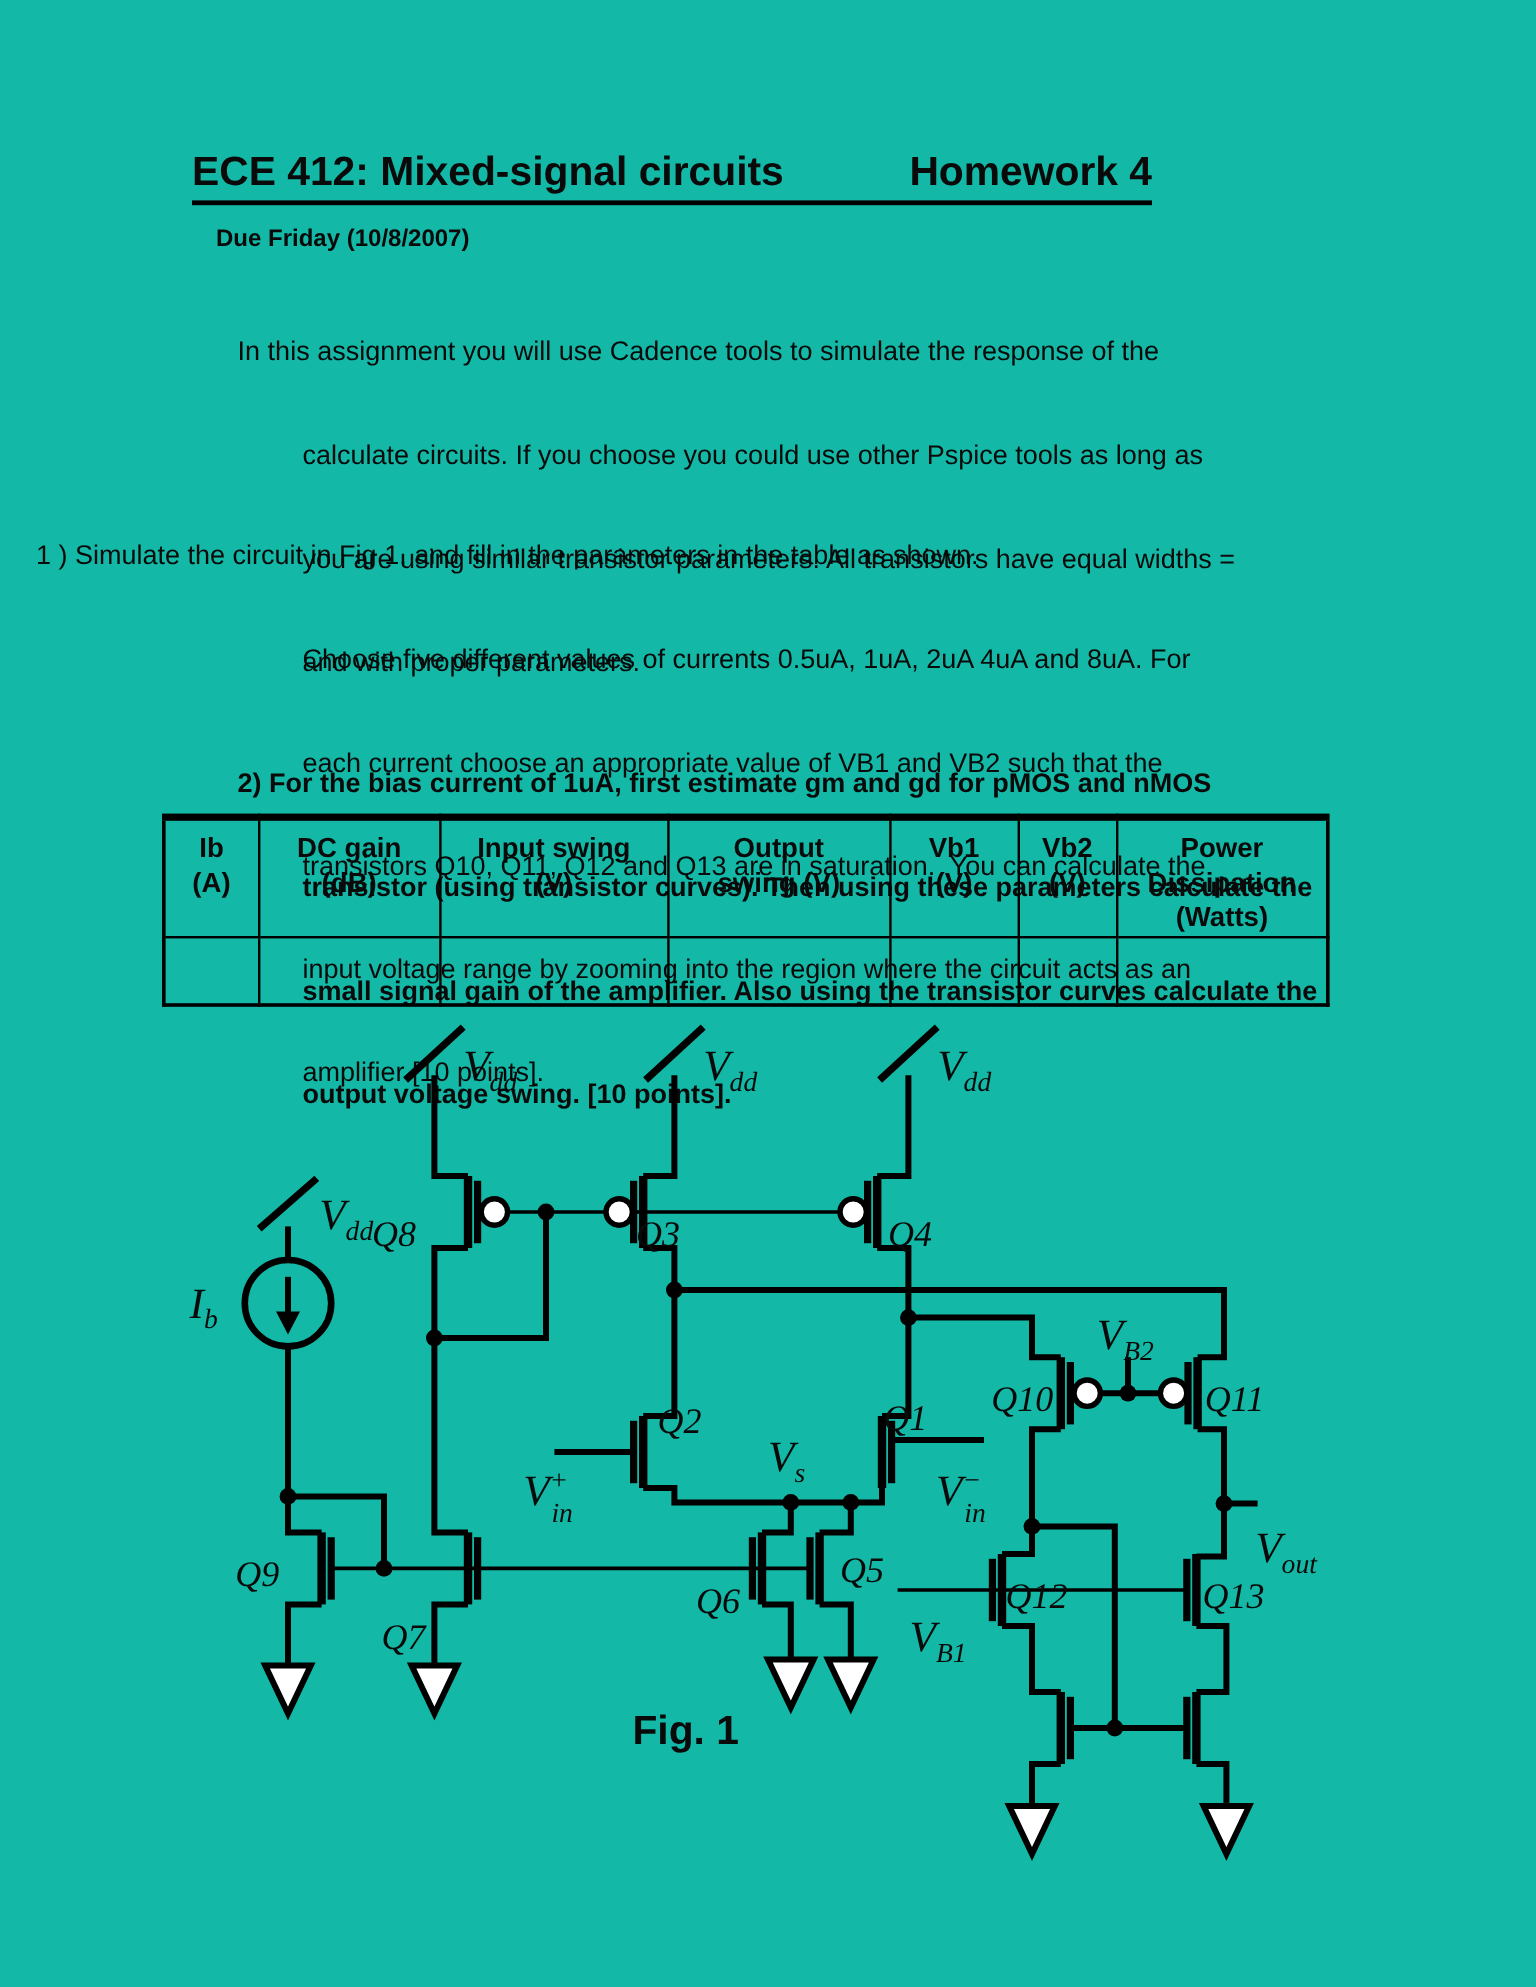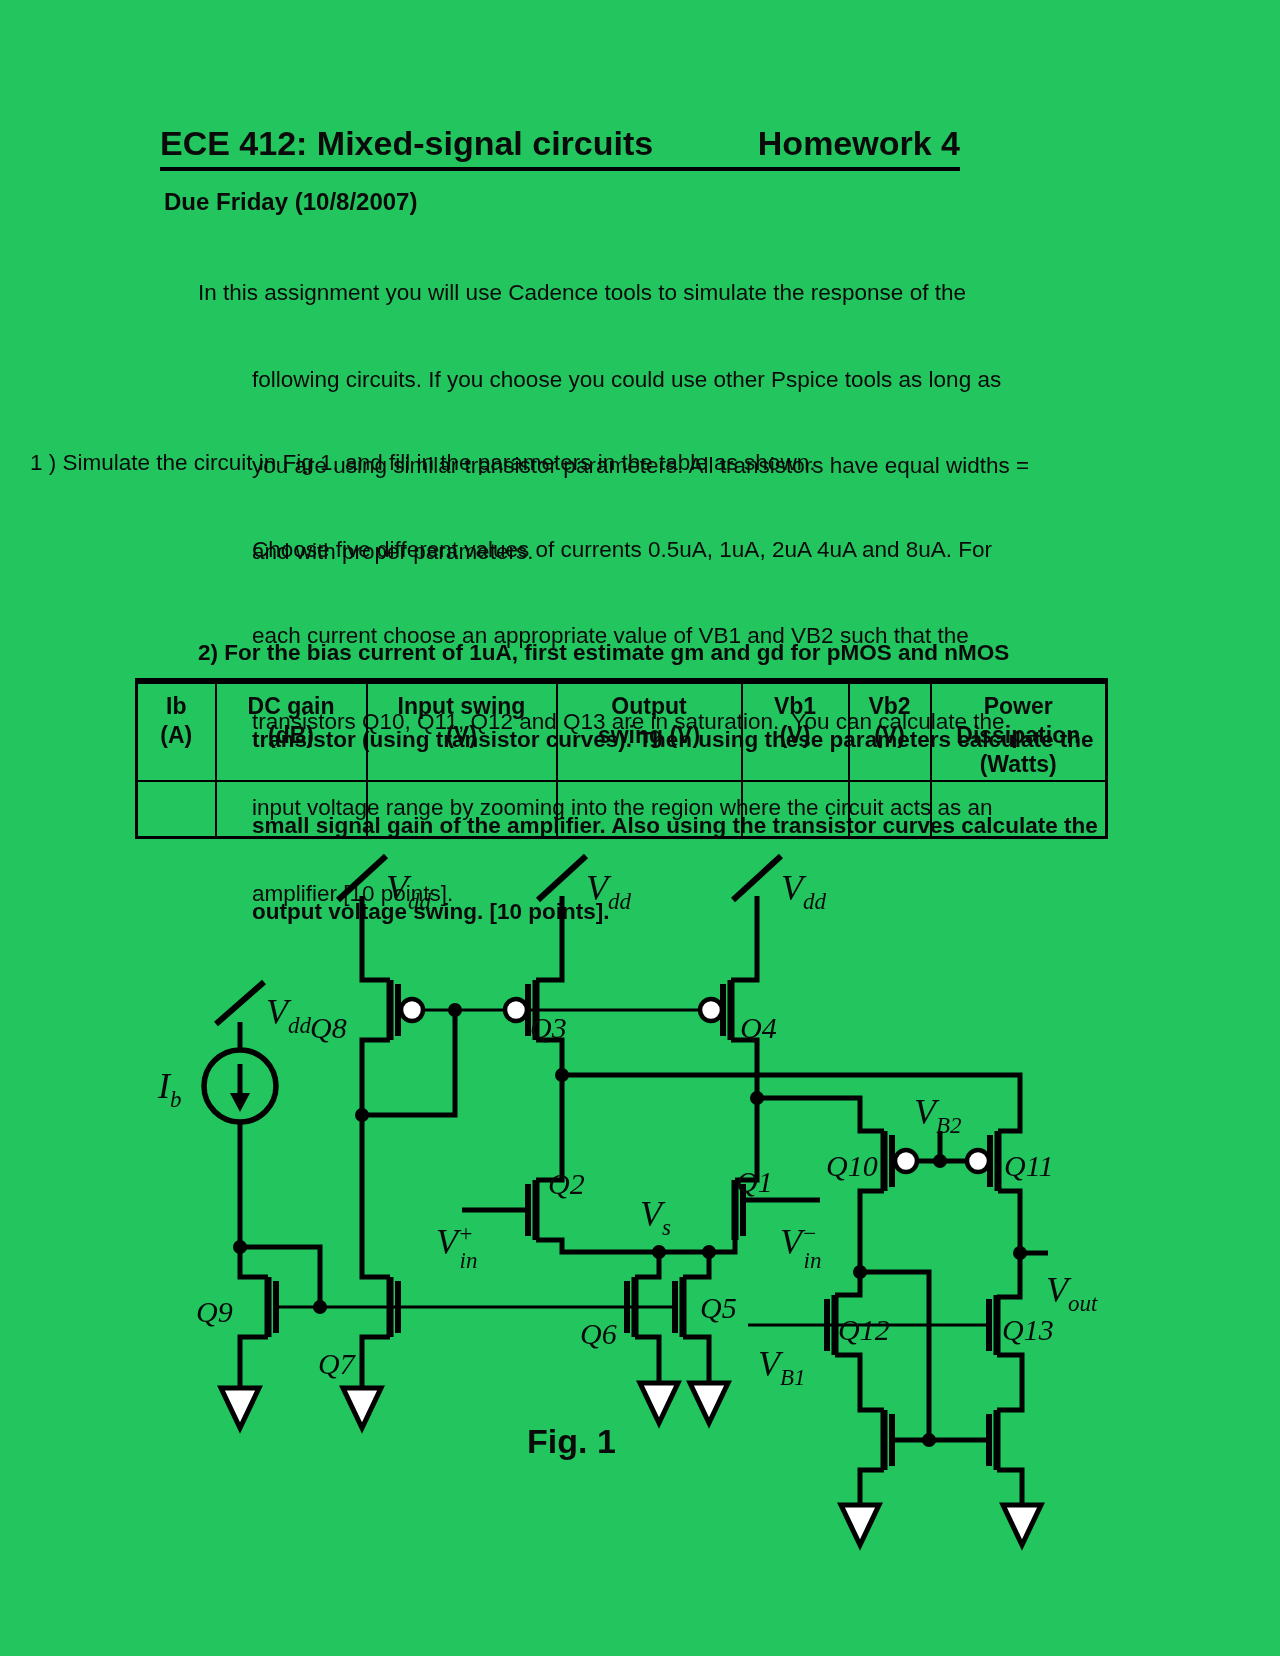--- a/index.html
+++ b/index.html
@@ -1,23 +1,23 @@
 <!DOCTYPE html>
 <html><head>
 <meta charset="utf-8">
 <style>
   html,body{margin:0;padding:0;background:#fff;}
-  .page{position:relative;width:1280px;height:1656px;background:#22c55e;overflow:hidden;
+  .page{position:relative;width:1280px;height:1656px;background:#14b8a6;overflow:hidden;
         font-family:"Liberation Sans",sans-serif;color:#0a0a0a;}
   .abs{position:absolute;}
   
   .title-wrap{left:160px;top:124px;width:800px;border-bottom:4px solid #000;padding-bottom:4px;
               display:flex;justify-content:space-between;font-weight:bold;font-size:34px;letter-spacing:0px;}
   
-  .due{left:164px;top:188px;font-weight:bold;font-size:24px;}
+  .due{left:180px;top:188px;font-weight:bold;font-size:20px;}
   .textblock{font-size:22.5px;line-height:28.7px;white-space:pre;margin-left:30px;}
   .tb-intro{left:0;top:222px;}
   .tb-item1{left:0;top:392px;}
   .tb-item2{left:0;top:582px;font-weight:bold;}
   .pl-a{padding-left:168px;}
   .pl-b{padding-left:222px;}
   .pl-c{}
   
   table.params{position:absolute;left:135px;top:678px;border-collapse:collapse;table-layout:fixed;
                border:3px solid #000;border-top:6px solid #000;}
@@ -39,21 +39,21 @@
 
   <div class="abs title-wrap">
     <span>ECE 412: Mixed-signal circuits</span>
     <span>Homework 4</span>
   </div>
 
   <div class="abs due">Due Friday (10/8/2007)</div>
 
   <div class="abs textblock tb-intro">
     <div class="pl-a">In this assignment you will use Cadence tools to simulate the response of the</div>
-    <div class="pl-b">following circuits. If you choose you could use other Pspice tools as long as</div>
+    <div class="pl-b">calculate circuits. If you choose you could use other Pspice tools as long as</div>
     <div class="pl-b">you are using similar transistor parameters. All transistors have equal widths =</div>
     <div class="pl-b">and with proper parameters.</div>
   </div>
 
   <div class="abs textblock tb-item1">
     <div class="pl-c">1 ) Simulate the circuit in Fig 1. and fill in the parameters in the table as shown.</div>
     <div class="pl-b">Choose five different values of currents 0.5uA, 1uA, 2uA 4uA and 8uA. For</div>
     <div class="pl-b">each current choose an appropriate value of VB1 and VB2 such that the</div>
     <div class="pl-b">transistors Q10, Q11, Q12 and Q13 are in saturation.  You can calculate the</div>
     <div class="pl-b">input voltage range by zooming into the region where the circuit acts as an</div>

